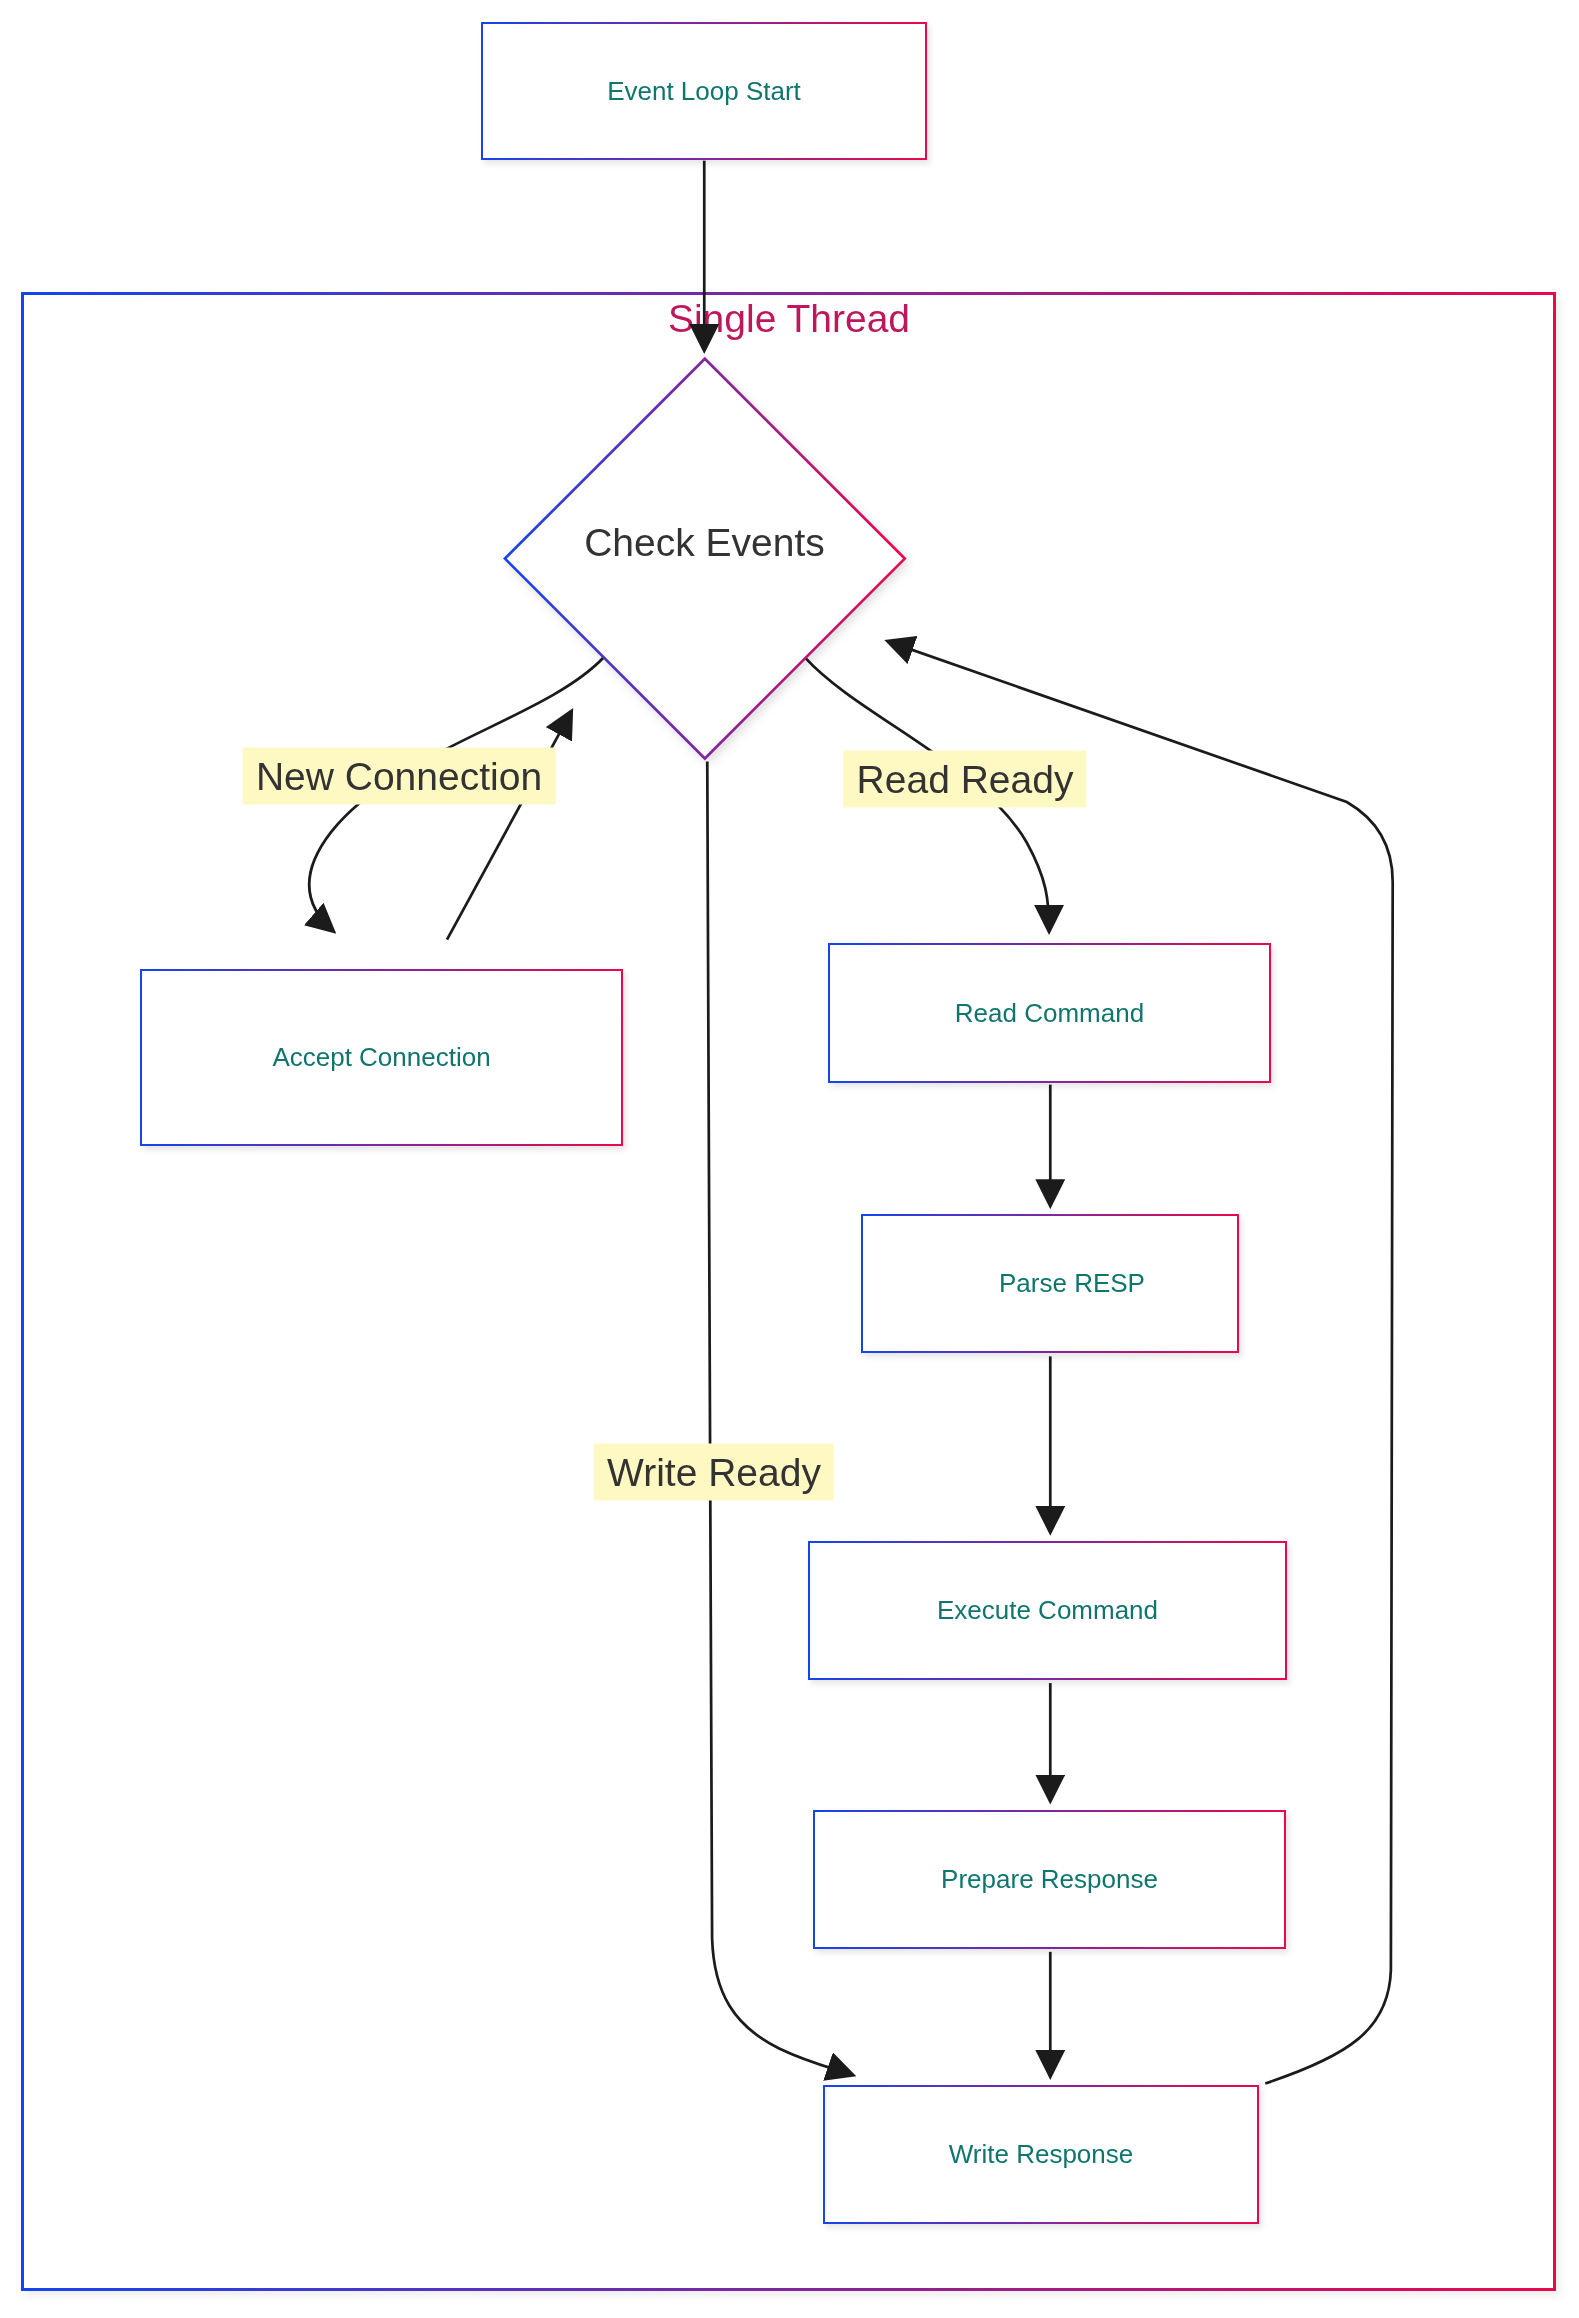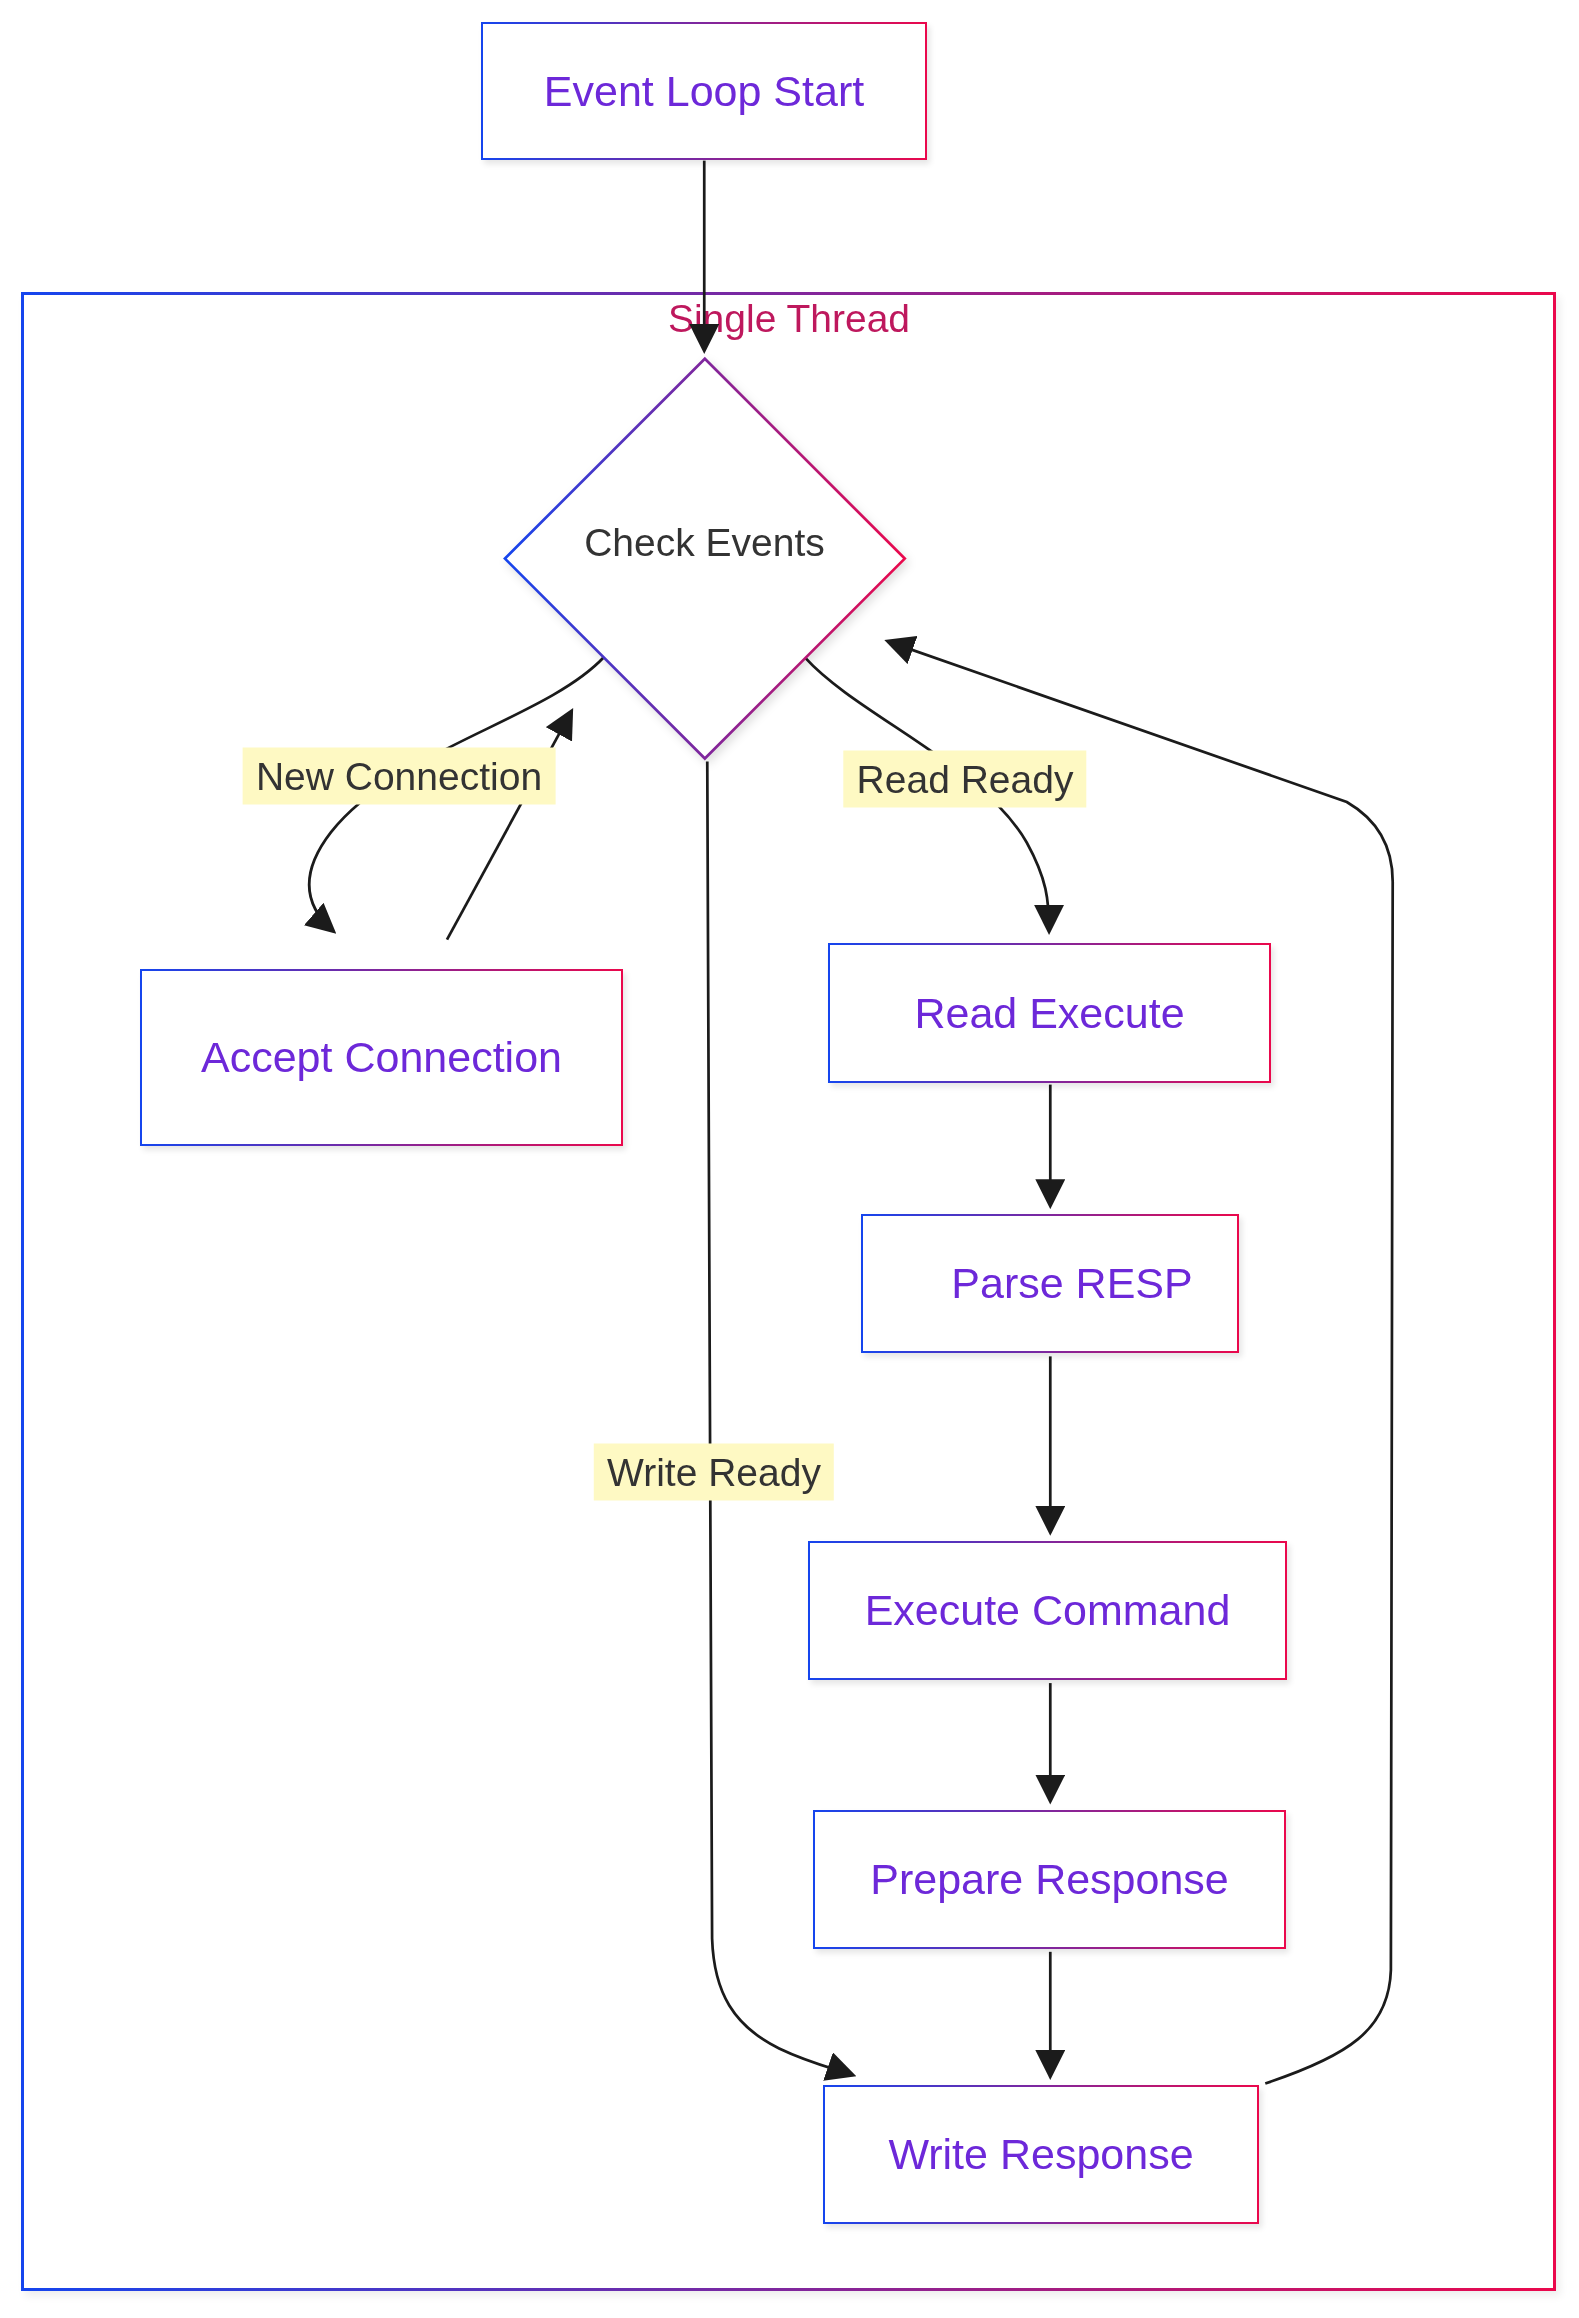--- a/index.html
+++ b/index.html
@@ -49,22 +49,22 @@
   }
   
   .node{
     position:absolute;
     box-sizing:border-box;
     border:2.7px solid;
     border-image:linear-gradient(90deg,#1545ee 0%,#ea084c 100%) 1;
     background:#ffffff;
     box-shadow:3px 4.2px 6px rgba(0,0,0,0.10);
     display:flex;align-items:center;justify-content:center;
-    color:#6d28d9;
-    font-size:43px;
+    color:#0f766e;
+    font-size:26px;
     white-space:nowrap;
   }
   .diamond-label{
     position:absolute;
     left:505px;top:343px;width:399px;height:399px;
     display:flex;align-items:center;justify-content:center;
     color:#333333;font-size:39px;white-space:nowrap;
     pointer-events:none;
   }
 </style>
@@ -113,21 +113,21 @@
   <div class="edge-label" style="left:399px;top:776px;">New Connection</div>
   <div class="edge-label" style="left:965px;top:779px;">Read Ready</div>
   <div class="edge-label" style="left:714px;top:1472px;">Write Ready</div>
 
   <div class="node" style="left:481px;top:22px;width:446px;height:138px;">Event Loop Start</div>
 
   <div class="diamond-label">Check Events</div>
 
   <div class="node" style="left:140px;top:943px;width:483px;height:177px;margin-top:26px;">Accept Connection</div>
 
-  <div class="node" style="left:828px;top:943px;width:443px;height:140px;">Read Execute</div>
+  <div class="node" style="left:828px;top:943px;width:443px;height:140px;">Read Command</div>
 
   <div class="node" style="left:861px;top:1214px;width:378px;height:139px;padding-left:44px;">Parse RESP</div>
 
   <div class="node" style="left:813px;top:1810px;width:473px;height:139px;">Prepare Response</div>
 
   <div class="node" style="left:808px;top:1541px;width:479px;height:139px;">Execute Command</div>
 
   <div class="node" style="left:823px;top:2085px;width:436px;height:139px;">Write Response</div>
 
 </div>

